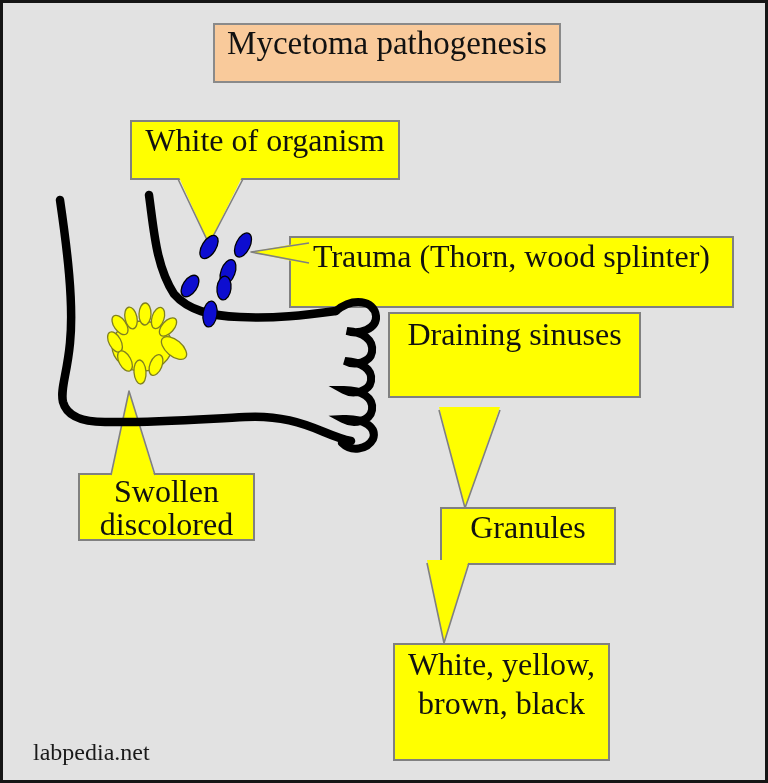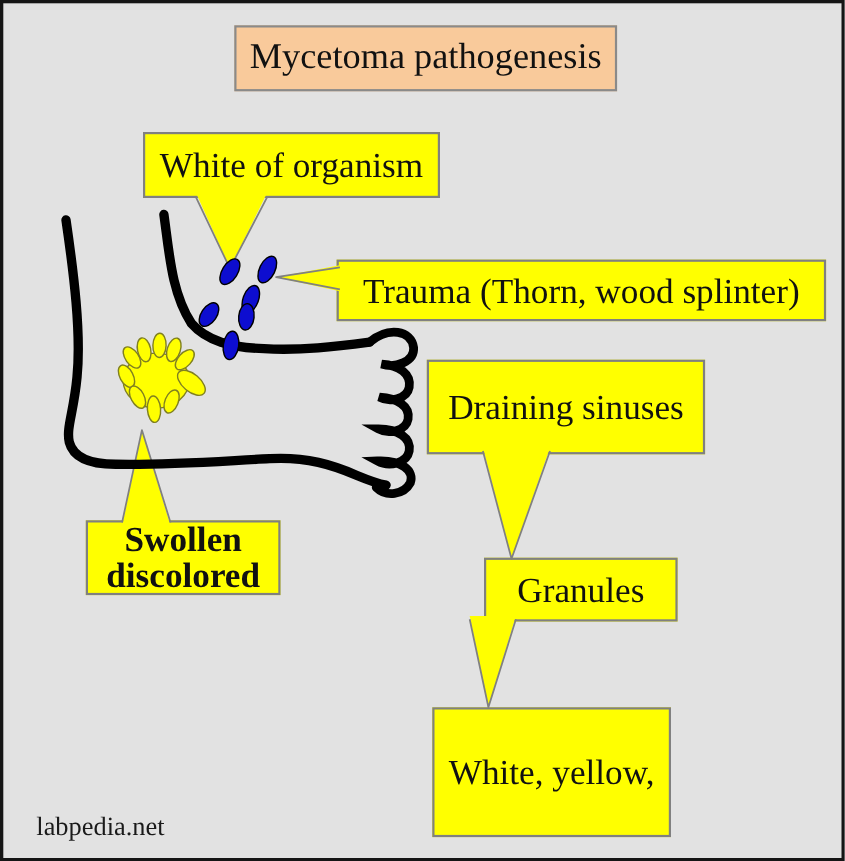--- a/index.html
+++ b/index.html
@@ -12,38 +12,37 @@
     overflow:hidden;
     font-family:"Liberation Serif", serif;
     color:#111111;
   }
   .box{
     position:absolute;
     box-sizing:border-box;
     display:flex;
     flex-direction:column;
     align-items:center;
-    justify-content:center;
     text-align:center;
     background:#ffff00;
     border:2px solid #808080;
     font-size:32px;
     line-height:1.15;
     white-space:nowrap;
   }
   .title{
     left:210px;top:20px;width:348px;height:60px;
     background:#f9ca9b;
     border:2px solid #8a8a8a;
     font-size:33px;
   }
   .entry   {left:127px;top:117px;width:270px;height:60px;}
-  .trauma  {left:303px;top:233px;width:445px;height:56px;}
-  .draining{left:385px;top:324px;width:253px;height:86px;line-height:40px;}
-  .swollen {left:75px; top:470px;width:177px;height:68px;line-height:33px;font-weight:bold;}
+  .trauma  {left:286px;top:233px;width:445px;height:72px;}
+  .draining{left:385px;top:309px;width:253px;height:86px;line-height:40px;}
+  .swollen {left:75px; top:470px;width:177px;height:68px;line-height:33px;}
   .granules{left:391px;top:504px;width:176px;height:58px;margin-left:46px;}
   .gcolors {left:390px;top:640px;width:217px;height:118px;line-height:39px;}
   .watermark{
     position:absolute;left:30px;top:736px;
     font-size:24px;color:#1a1a1a;
   }
   svg.overlay{
     position:absolute;left:0;top:0;
     pointer-events:none;
   }
@@ -73,20 +72,21 @@
     <span>Swollen</span>
     <span>discolored</span>
   </div>
 
   <div class="box granules">
     <span>Granules</span>
   </div>
 
   <div class="box gcolors">
     <span>White, yellow,</span>
+    <span>brown, black</span>
   </div>
 
   <div class="watermark">labpedia.net</div>
 
   <svg class="overlay" width="768" height="783" viewBox="0 0 768 783">
 
     <g fill="#ffff00">
       <polygon points="175,172 240,172 206,241"></polygon>
       <polygon points="307,238 307,262 248,249"></polygon>
       <polygon points="436,404 497,404 462,505"></polygon>

